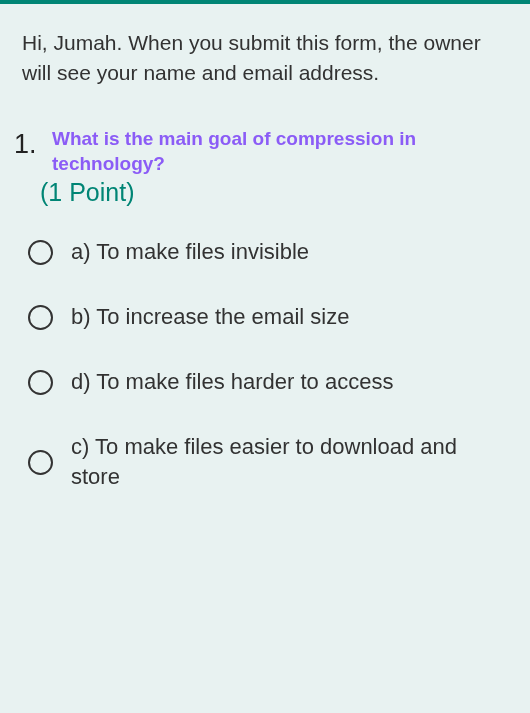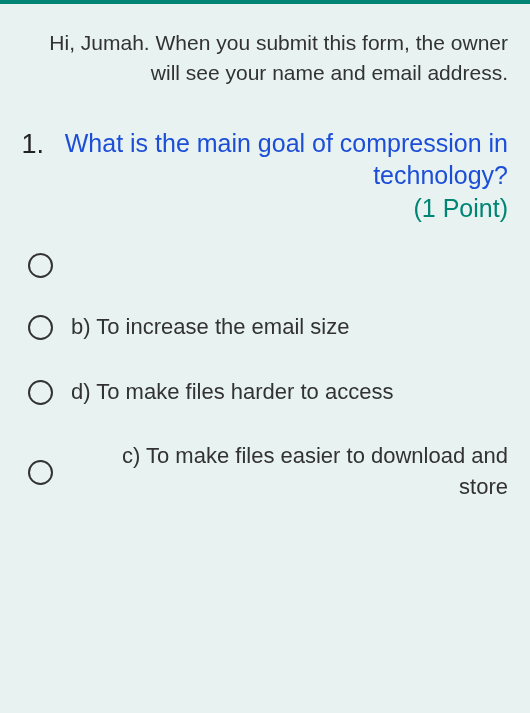--- a/index.html
+++ b/index.html
@@ -13,21 +13,20 @@
       width: 530px;
       height: 713px;
       overflow: hidden;
     }
     .top-bar {
       height: 4px;
       background: #008575;
     }
     .container {
       padding: 24px 22px 0 22px;
-      text-align: right;
     }
     .intro-text {
       font-size: 21px;
       color: #323232;
       line-height: 1.45;
       margin-bottom: 38px;
       font-weight: 400;
     }
     .question-block {
       margin-left: -8px;
@@ -38,30 +37,30 @@
     }
     .question-number {
       font-size: 27px;
       color: #222;
       font-weight: 400;
       margin-right: 8px;
       line-height: 1.3;
       min-width: 30px;
     }
     .question-text {
-      font-size: 25px;
-      color: #1d4ed8;
-      font-weight: 400;
+      font-size: 19px;
+      color: #8b5cf6;
+      font-weight: 700;
       line-height: 1.3;
     }
     .points {
       font-size: 25px;
       color: #008575;
       font-weight: 400;
-      margin-left: 20px;
+      margin-left: 26px;
       margin-top: 2px;
     }
     .options {
       margin-top: 30px;
       margin-left: 6px;
     }
     .option {
       display: flex;
       align-items: center;
       margin-bottom: 34px;
@@ -98,20 +97,21 @@
     <div class="question-row">
       <span class="question-number">1.</span>
       <span class="question-text">What is the main goal of compression in technology?</span>
     </div>
     <div class="points">(1 Point)</div>
   </div>
 
   <div class="options">
     <div class="option">
       <div class="radio"></div>
+      <span class="option-label">a) To make files invisible</span>
     </div>
     <div class="option">
       <div class="radio"></div>
       <span class="option-label">b) To increase the email size</span>
     </div>
     <div class="option">
       <div class="radio"></div>
       <span class="option-label">d) To make files harder to access</span>
     </div>
     <div class="option option-c">

